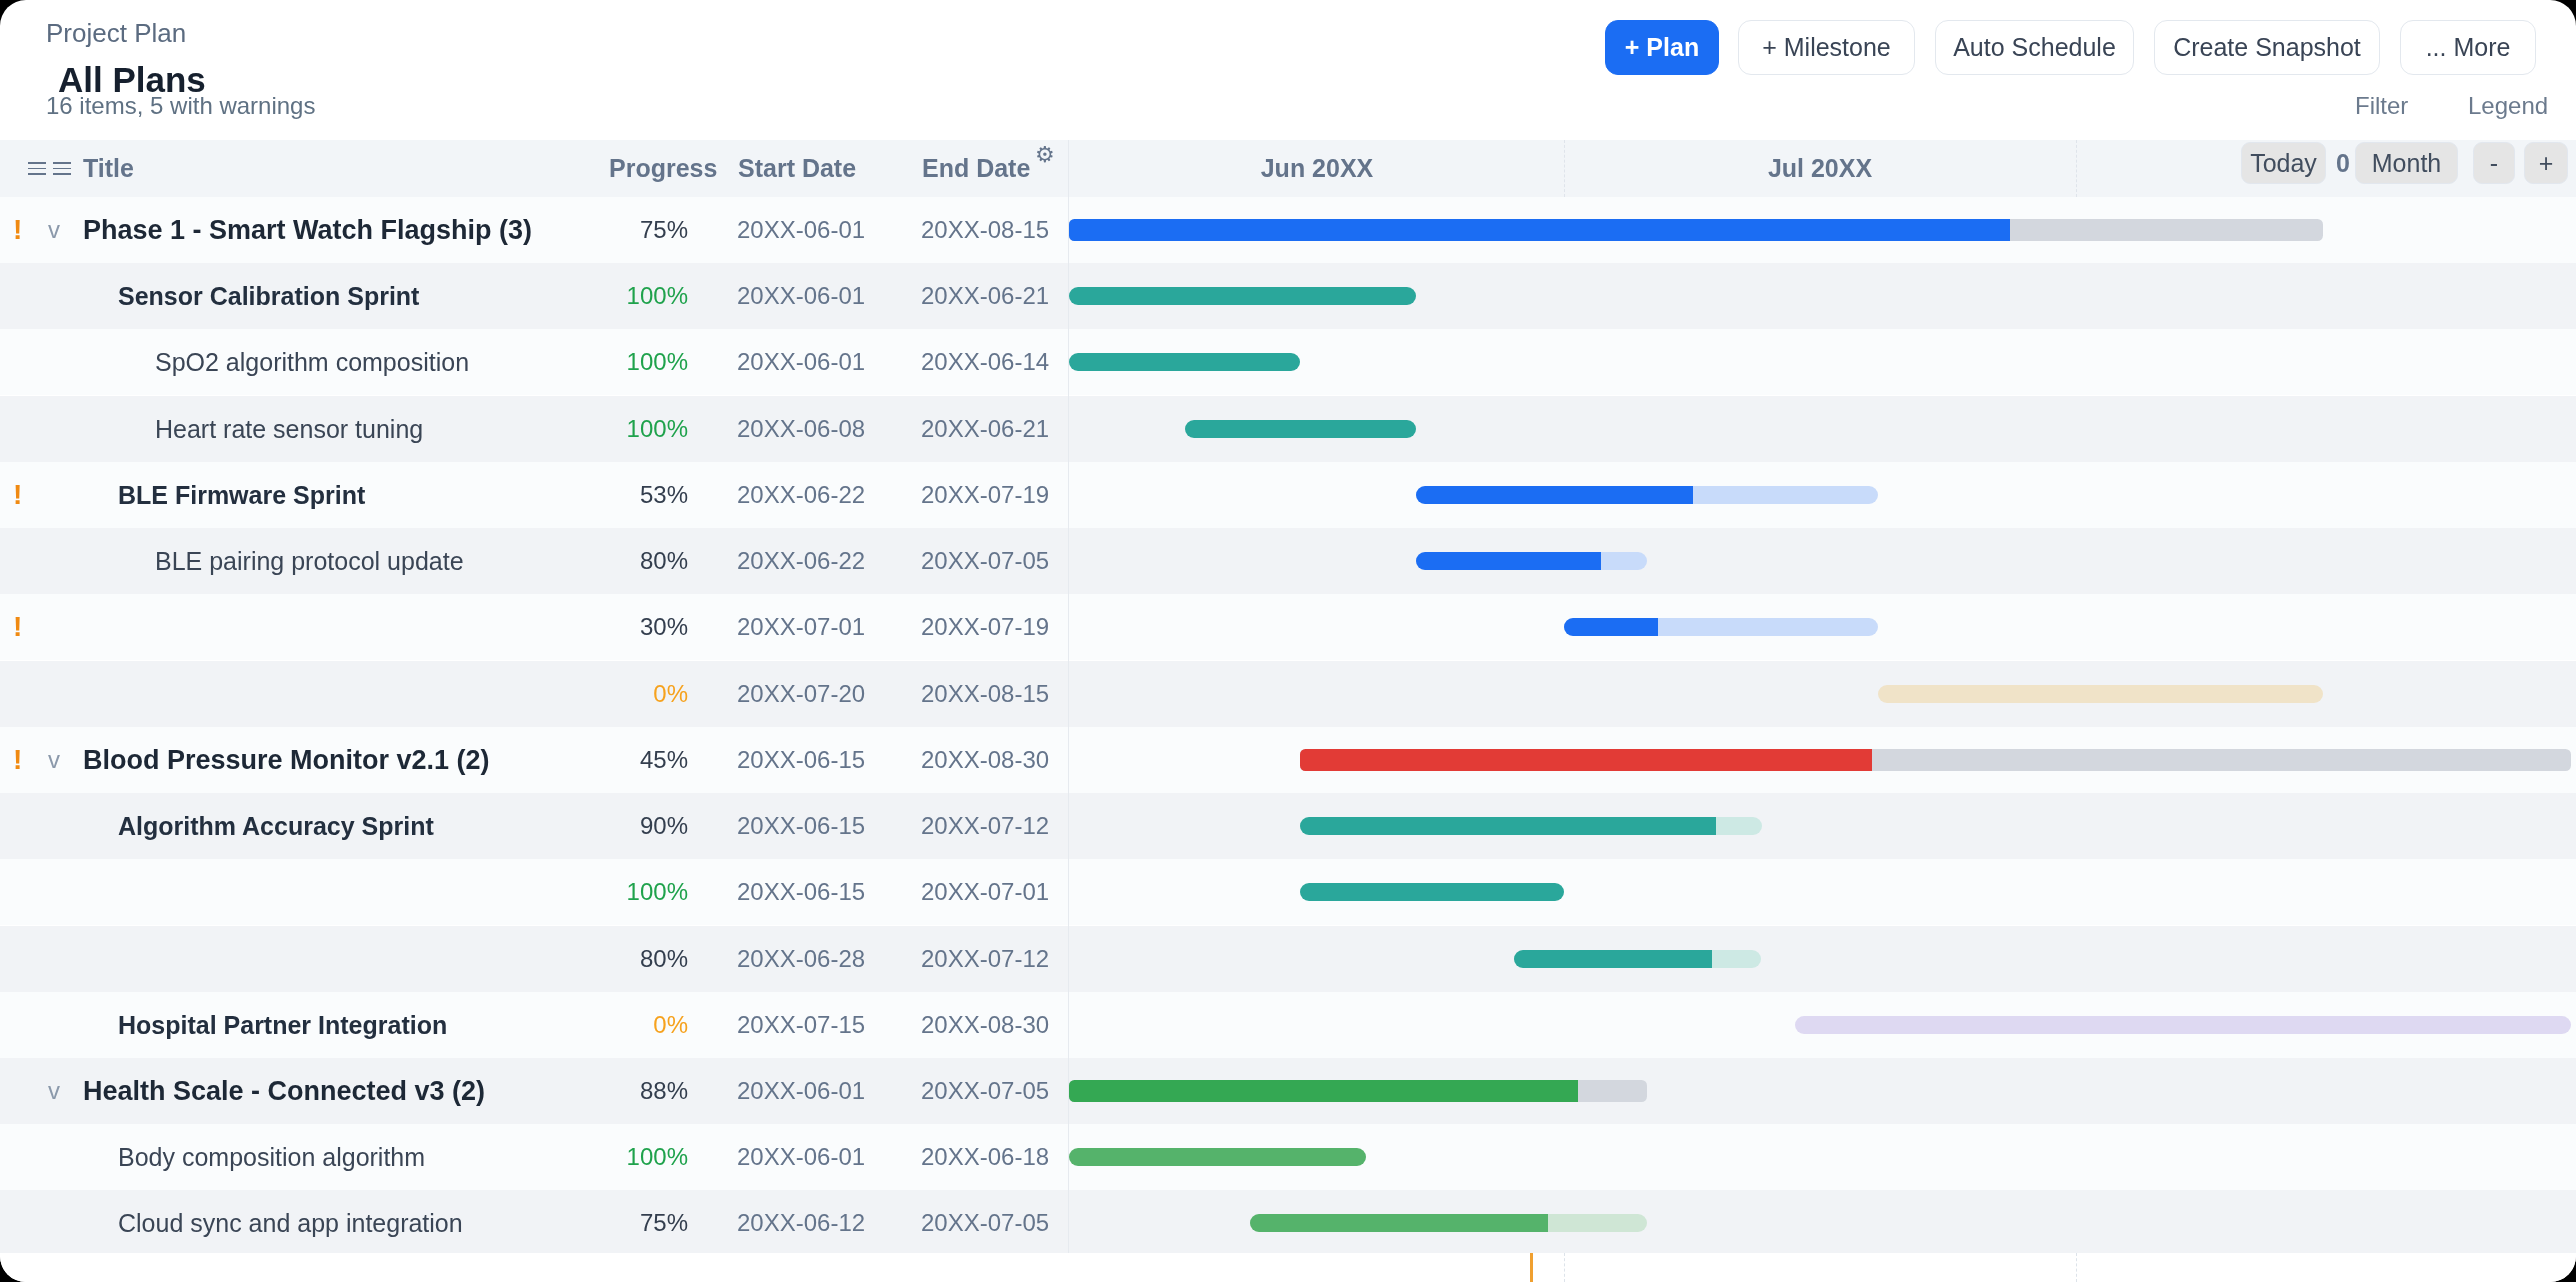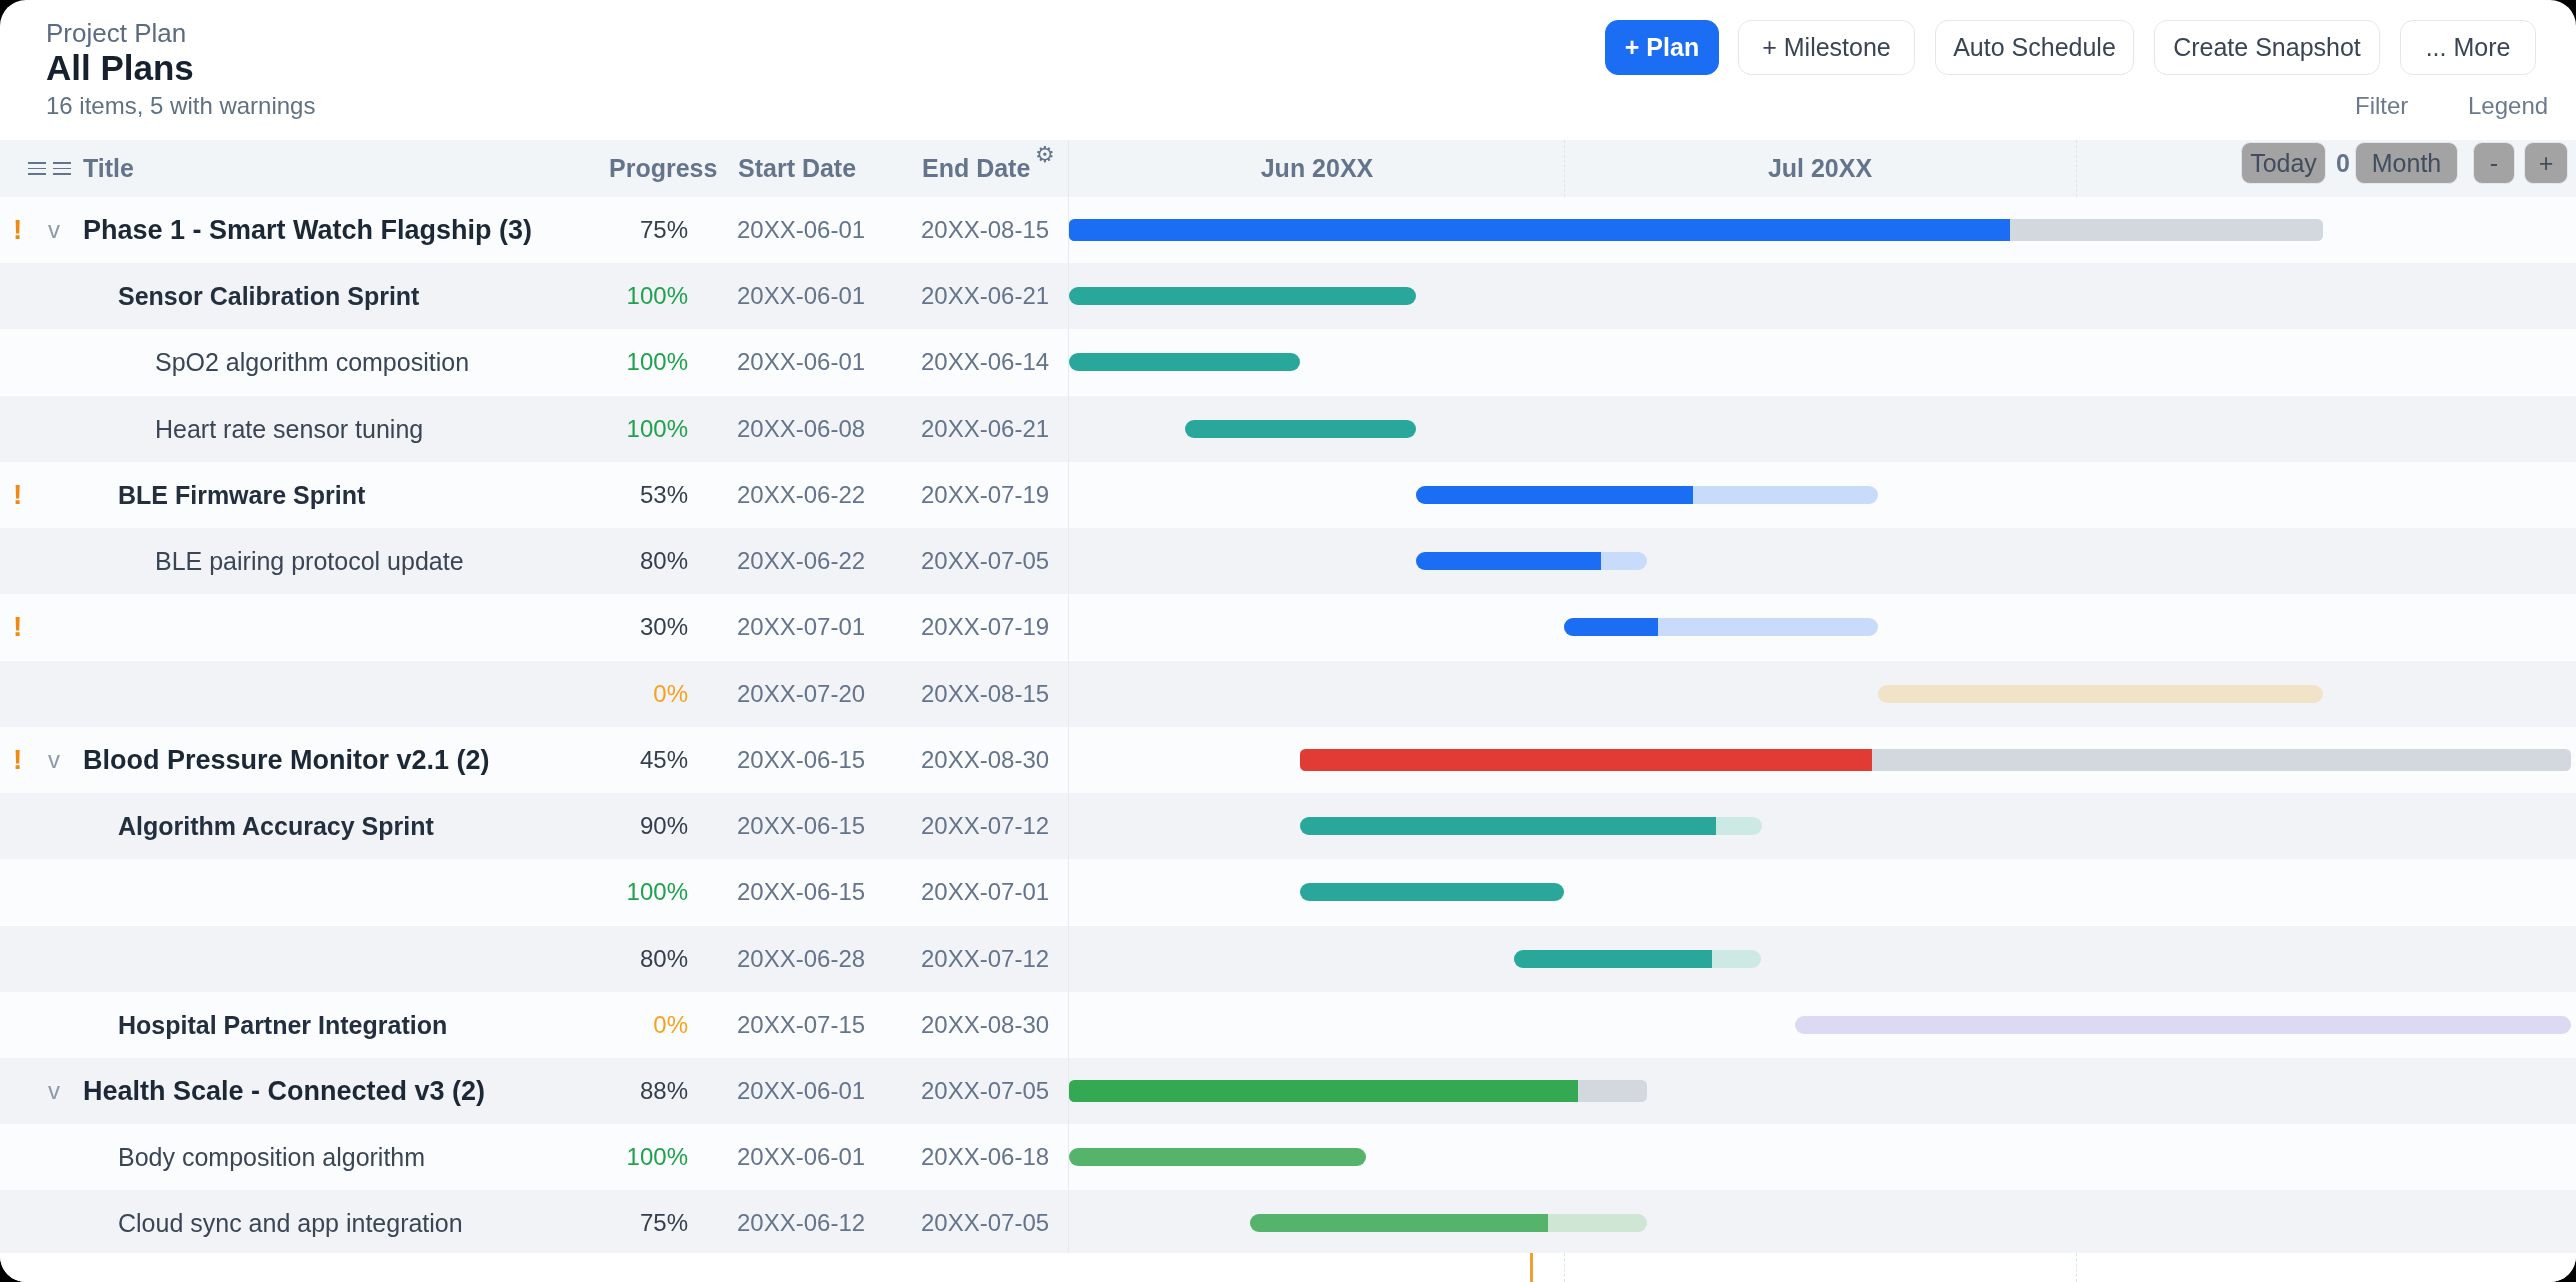--- a/index.html
+++ b/index.html
@@ -1,38 +1,38 @@
 <!DOCTYPE html>
 <html style="font-size:14.7px"><head>
 <meta charset="utf-8">
 <style>
   html,body{margin:0;padding:0;background:#000;}
   body{font-family:"Liberation Sans", sans-serif;}
   .page{position:relative;width:2576px;height:1282px;background:#fff;border-radius:26px;overflow:hidden;}
 
   
   .eyebrow{position:absolute;left:46px;top:18.4px;font-size:26px;color:#5b6b80;}
-  .page-title{position:absolute;left:46px;top:48px;font-size:35px;font-weight:700;color:#16202e;margin:0;}
+  .page-title{position:absolute;left:46px;top:48px;font-size:35px;font-weight:700;color:#16202e;margin:12px;}
   .subtitle{position:absolute;left:46px;top:92px;font-size:24px;color:#5f7183;}
 
   .toolbar-btn{position:absolute;top:20px;height:55px;box-sizing:border-box;border:1.8px solid #e3e8ee;border-radius:13px;
     background:#fff;color:#394455;font-size:25px;font-weight:500;display:flex;align-items:center;justify-content:center;cursor:pointer;}
   .toolbar-btn.primary{background:#1b6df3;border-color:#1b6df3;color:#fff;font-weight:700;}
   .hdr-link{position:absolute;top:92px;font-size:24px;color:#6b7a8d;cursor:pointer;}
 
   
   .band{position:absolute;left:0;top:140px;width:2576px;height:57px;background:#f2f5f8;border-bottom:0.9px solid #e7ebf0;}
   .col-label{position:absolute;top:0;height:57px;line-height:57px;font-size:25px;font-weight:700;color:#64748b;}
   .gear{position:absolute;left:1035px;top:1.8px;font-size:22px;color:#64748b;cursor:pointer;font-weight:400;}
   .burger{position:absolute;top:22px;width:18.4px;height:13px;cursor:pointer;
     background:linear-gradient(#64748b 0 1.8px,transparent 1.8px 5.5px,#64748b 5.5px 7.4px,transparent 7.4px 11px,#64748b 11px 13px);}
   .month-label{position:absolute;top:0;height:57px;line-height:57px;font-size:25px;font-weight:700;color:#64748b;transform:translateX(-50%);}
   .band-grid{position:absolute;top:0;width:0;height:57px;border-left:1.8px dashed #dfe4eb;}
 
-  .ctrl-btn{position:absolute;top:142px;height:42px;box-sizing:border-box;background:#a3a3a3;border:1.8px solid #e2e7ee;border-radius:9.2px;
+  .ctrl-btn{position:absolute;top:142px;height:42px;box-sizing:border-box;background:#e5e5e5;border:1.8px solid #e2e7ee;border-radius:9.2px;
     color:#414d5e;font-size:25px;display:flex;align-items:center;justify-content:center;cursor:pointer;z-index:5;}
   .ctrl-sep{position:absolute;top:142px;height:42px;line-height:42px;font-size:25px;font-weight:700;color:#64748b;z-index:5;}
 
   
   .row{position:absolute;left:0;width:2576px;height:66px;cursor:pointer;}
   .row.odd{background:#fafcfd;}
   .row.even{background:#f1f3f6;}
   .warn{position:absolute;left:13px;top:0;height:66px;line-height:66px;font-size:28px;font-weight:700;color:#f08a12;}
   .chev{position:absolute;left:48px;top:0;height:66px;line-height:66px;font-size:24px;color:#8b99ab;cursor:pointer;}
   .rtitle{position:absolute;top:0;height:66px;line-height:66px;font-size:25px;color:#3a4555;white-space:nowrap;}

